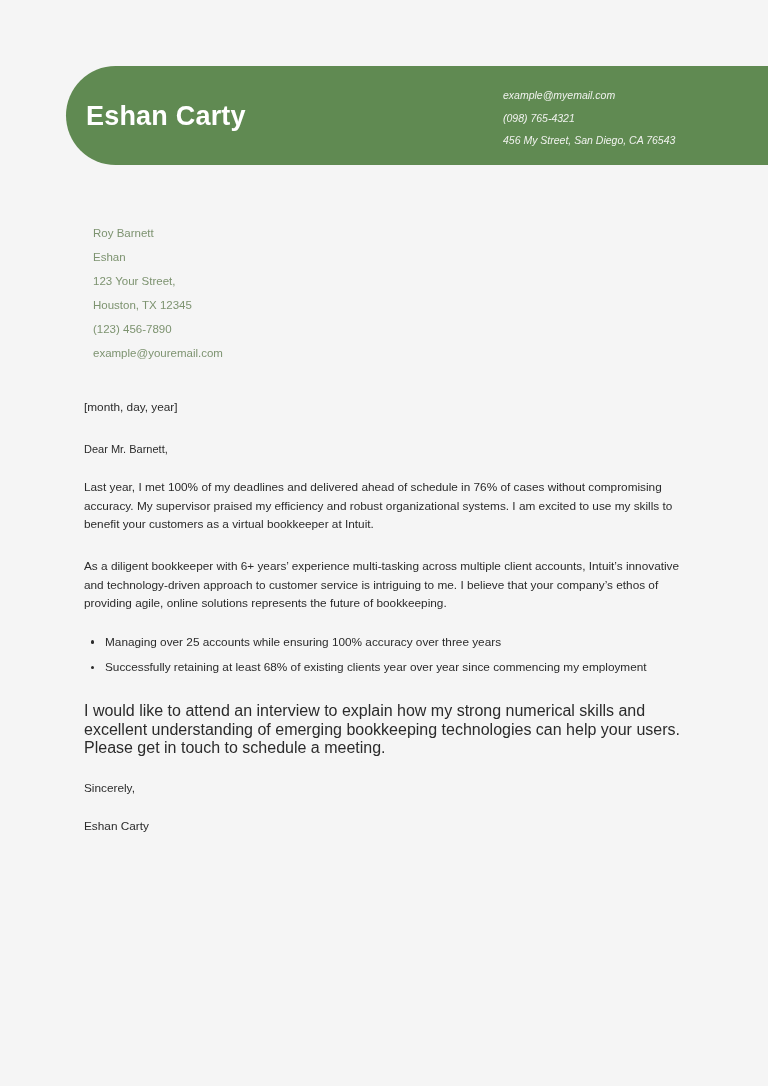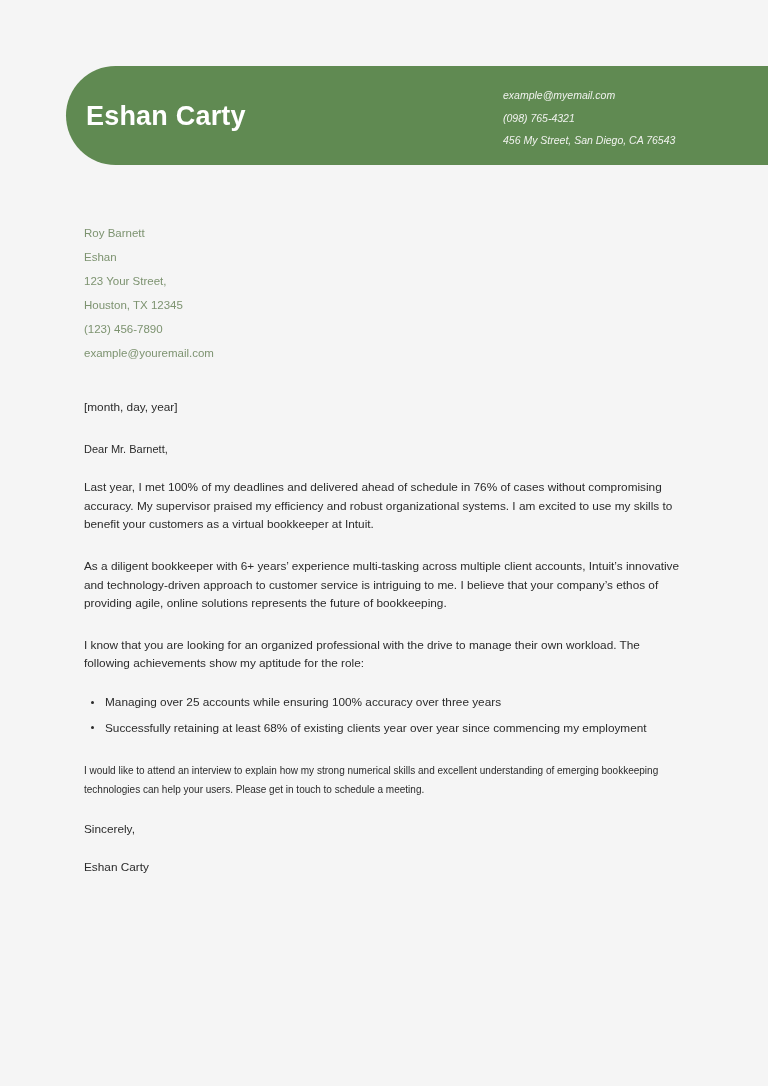--- a/index.html
+++ b/index.html
@@ -81,20 +81,21 @@
 
   .recipient-block {
     color: #7d9370;
     font-size: 11.5px;
     line-height: 1;
     margin-bottom: 0;
   }
   .recipient-line {
     margin-bottom: 12.5px;
     white-space: nowrap;
+    margin-left: 9px;
   }
   .recipient-line:last-child { margin-bottom: 0; }
 
   .date-line {
     color: #2b2b2b;
     font-size: 11.8px;
     line-height: 1;
     margin-top: 42px;
   }
 
@@ -132,21 +133,21 @@
     left: 7px;
     top: 7.5px;
     width: 3.2px;
     height: 3.2px;
     border-radius: 50%;
     background: #2b2b2b;
   }
 
   .closing-para {
     color: #2b2b2b;
-    font-size: 10px;
+    font-size: 16px;
     line-height: 18.6px;
     margin-top: 25px;
   }
 
   .signoff {
     color: #2b2b2b;
     font-size: 11.8px;
     line-height: 1;
     margin-top: 25px;
   }
@@ -187,21 +188,20 @@
     </div>
 
     <div class="date-line">[month, day, year]</div>
 
     <div class="salutation">Dear Mr. Barnett,</div>
 
     <p class="body-para">Last year, I met 100% of my deadlines and delivered ahead of schedule in 76% of cases without compromising accuracy. My supervisor praised my efficiency and robust organizational systems. I am excited to use my skills to benefit your customers as a virtual bookkeeper at Intuit.</p>
 
     <p class="body-para">As a diligent bookkeeper with 6+ years’ experience multi-tasking across multiple client accounts, Intuit’s innovative and technology-driven approach to customer service is intriguing to me. I believe that your company’s ethos of providing agile, online solutions represents the future of bookkeeping.</p>
 
-    <p class="body-para">I know that you are looking for an organized professional with the drive to manage their own workload. The following achievements show my aptitude for the role:</p>
 
     <ul class="achievement-list">
       <li class="achievement-item">
         <span class="bullet-dot"></span>
         <span>Managing over 25 accounts while ensuring 100% accuracy over three years</span>
       </li>
       <li class="achievement-item">
         <span class="bullet-dot"></span>
         <span>Successfully retaining at least 68% of existing clients year over year since commencing my employment</span>
       </li>

